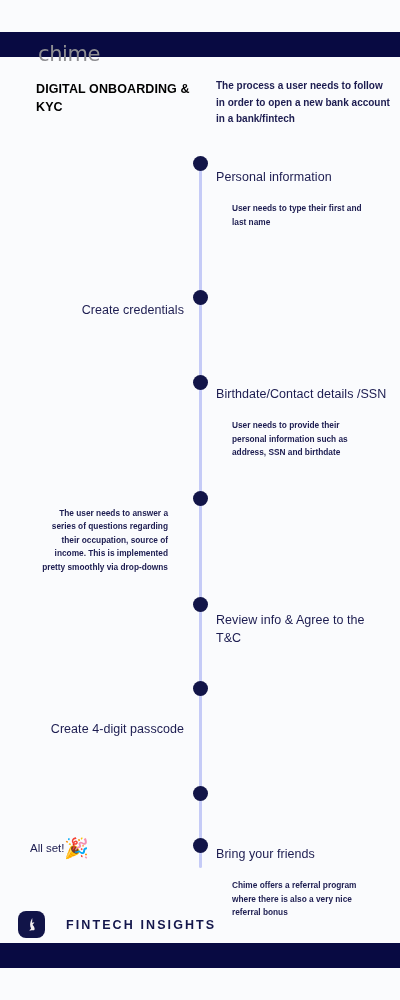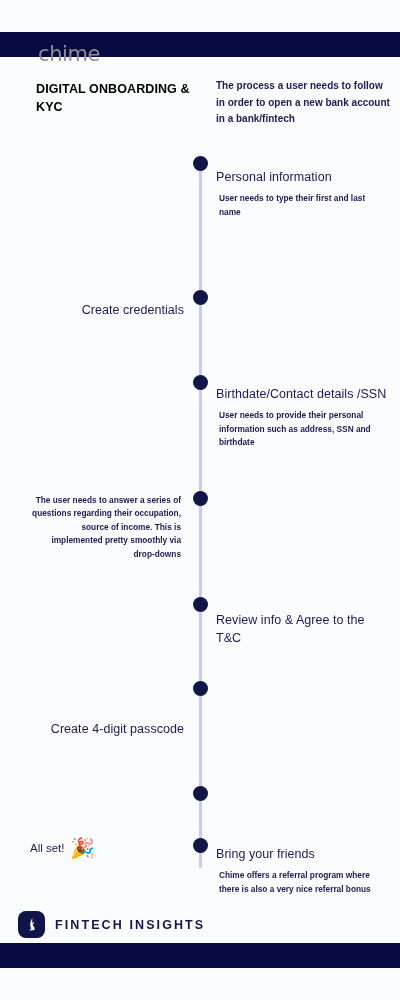--- a/index.html
+++ b/index.html
@@ -114,55 +114,54 @@
     line-height: 1.45;
     color: #1c1c50;
     margin: 9px 0 6px 0;
     letter-spacing: 0.05px;
   }
   .step-desc {
     font-size: 8.3px;
     font-weight: 600;
     line-height: 1.62;
     color: #1c1c50;
-    margin: 3px;
+    margin: 16px;
   }
   .step-desc:empty { display: none; }
 
   .step.left .step-title { padding-left: 18px; }
   .step.left .step-desc { padding-left: 18px; }
 
   
   .allset {
     position: absolute;
     left: 30px;
     top: 838px;
     display: flex;
     align-items: center;
-    gap: 6px;
   }
   .allset-label {
     font-size: 11.5px;
     font-weight: 500;
     color: #1c1c50;
   }
   .party-icon {
     font-size: 20px;
     line-height: 1;
     display: inline-block;
   }
 
   
   .footer {
     position: absolute;
     left: 18px;
     top: 911px;
     display: flex;
     align-items: center;
-    gap: 10px;
+    gap: 21px;
   }
   .footer-mark {
     width: 27px;
     height: 27px;
     border-radius: 8px;
     background: #111448;
     display: flex;
     align-items: center;
     justify-content: center;
   }

